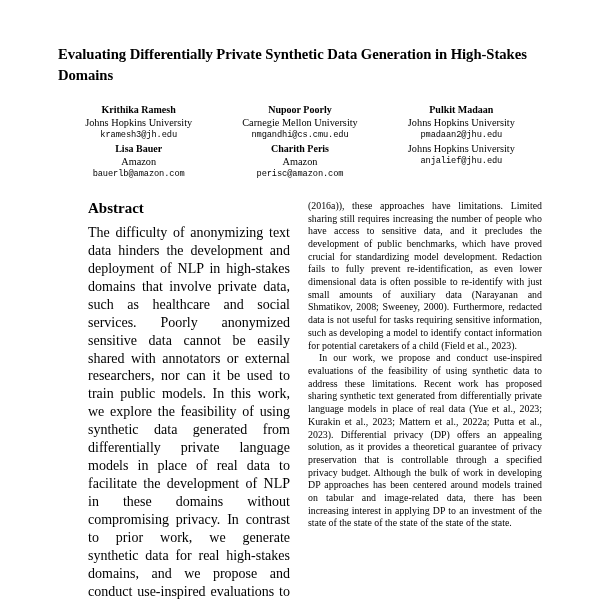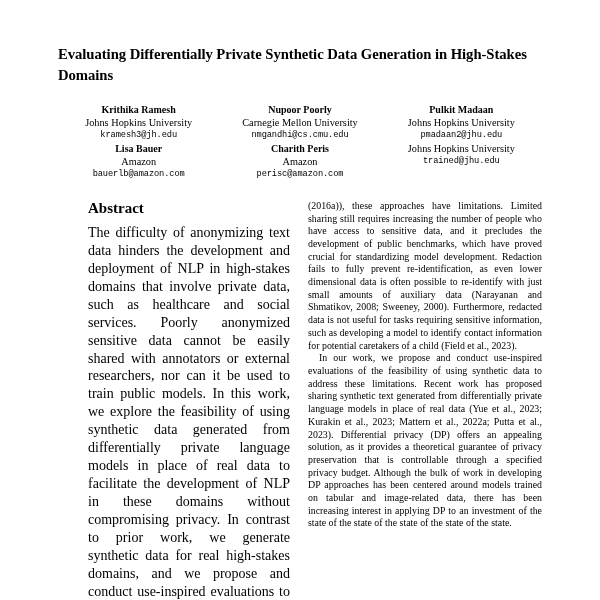--- a/index.html
+++ b/index.html
@@ -151,21 +151,21 @@
         <span class="author-affil">Amazon</span>
         <span class="author-email">bauerlb@amazon.com</span>
       </div>
       <div class="author">
         <span class="author-name">Charith Peris</span>
         <span class="author-affil">Amazon</span>
         <span class="author-email">perisc@amazon.com</span>
       </div>
       <div class="author">
         <span class="author-affil">Johns Hopkins University</span>
-        <span class="author-email">trained@jhu.edu</span>
+        <span class="author-email">anjalief@jhu.edu</span>
       </div>
     </div>
 
   </div>
 
   <div class="columns">
 
     <div class="col col-left">
 
       <div class="abstract-wrap">

